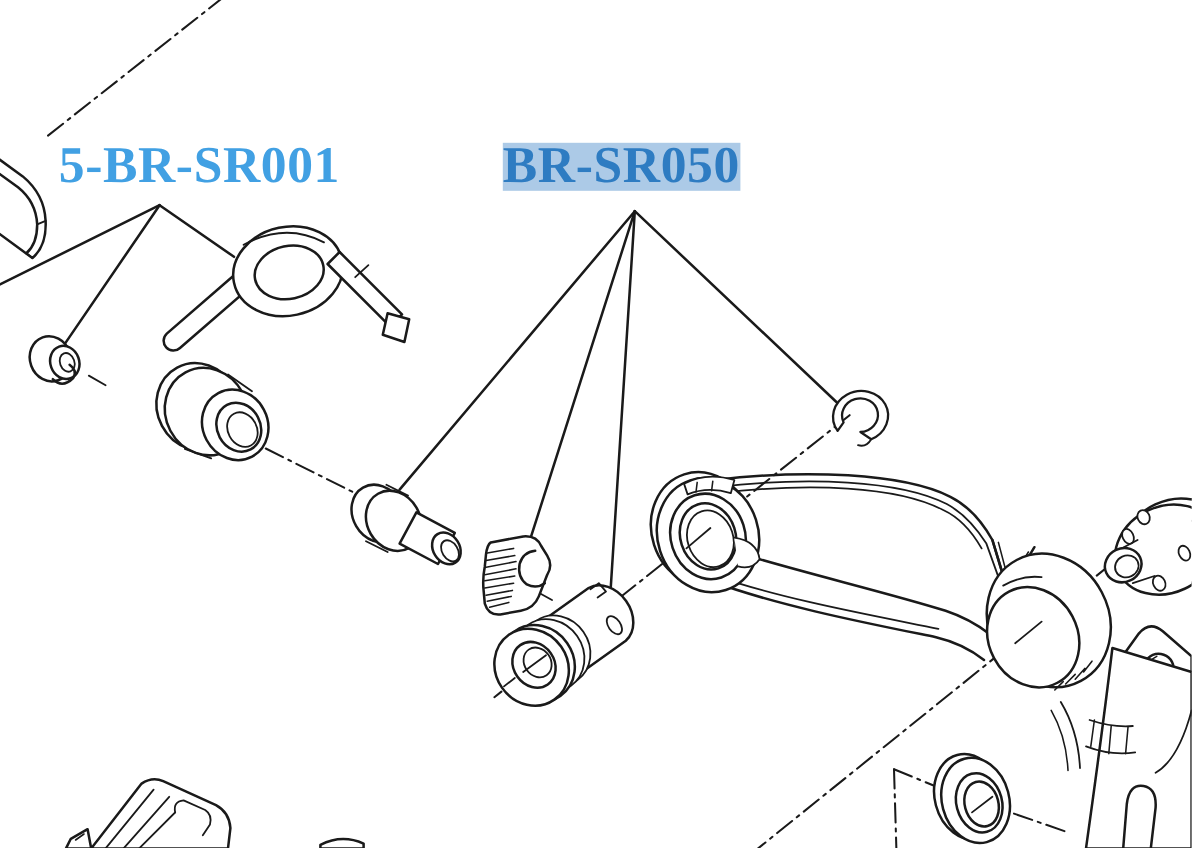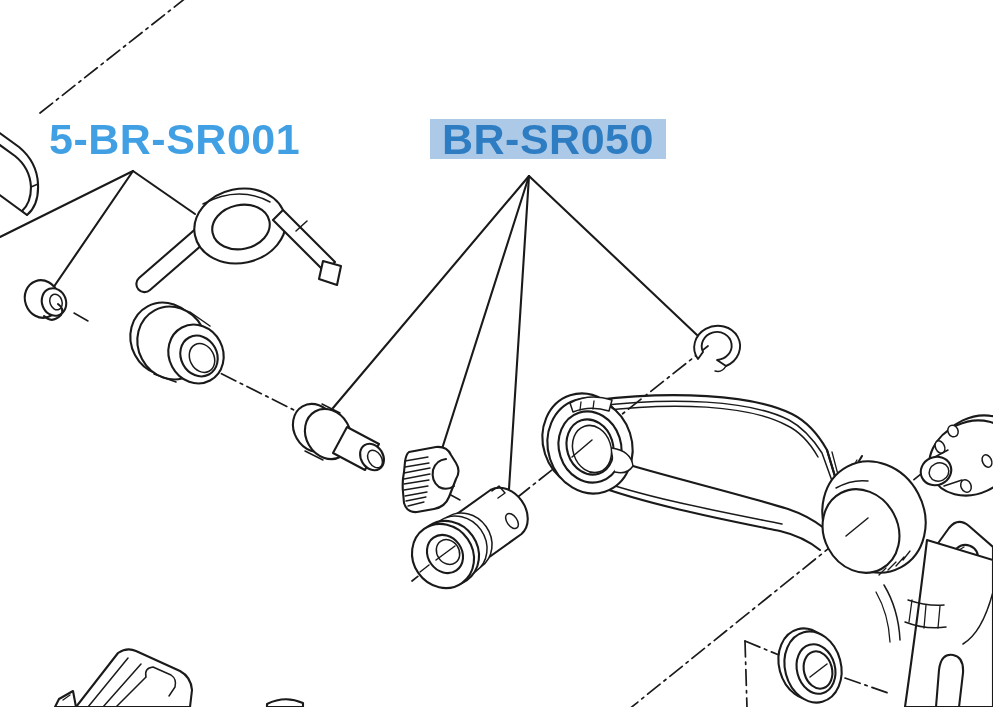--- a/index.html
+++ b/index.html
@@ -1,35 +1,35 @@
 <!DOCTYPE html>
 <html><head>
 <meta charset="utf-8">
 <style>
   html,body{margin:0;padding:0;}
   #stage{
     position:relative;
     width:993px;height:707px;
     background:#ffffff;
     overflow:hidden;
-    font-family:Liberation Sans, sans-serif;
+    font-family:Liberation Serif, serif;
   }
   #lineart{position:absolute;left:0;top:0;}
   .part-label{
     position:absolute;
     font-weight:bold;
     font-size:43px;
     line-height:40px;
     letter-spacing:0.5px;
     white-space:nowrap;
     cursor:pointer;
     user-select:none;
   }
   #label-1{left:49px;top:119px;}
-  #label-2{left:430px;top:119px;padding:0 12px;}
+  #label-2{left:419px;top:119px;padding:0 0;}
   
   .ln{stroke:#1a1a1a;fill:none;stroke-width:2.1;stroke-linecap:round;stroke-linejoin:round;}
   .fw{stroke:#1a1a1a;fill:#ffffff;stroke-width:2.1;stroke-linecap:round;stroke-linejoin:round;}
   .thin{stroke-width:1.5;}
   .hatch{stroke-width:1.3;}
   .cdash{stroke-dasharray:16 5 2.5 5;stroke-width:1.7;}
 </style>
 </head>
 <body>
 

